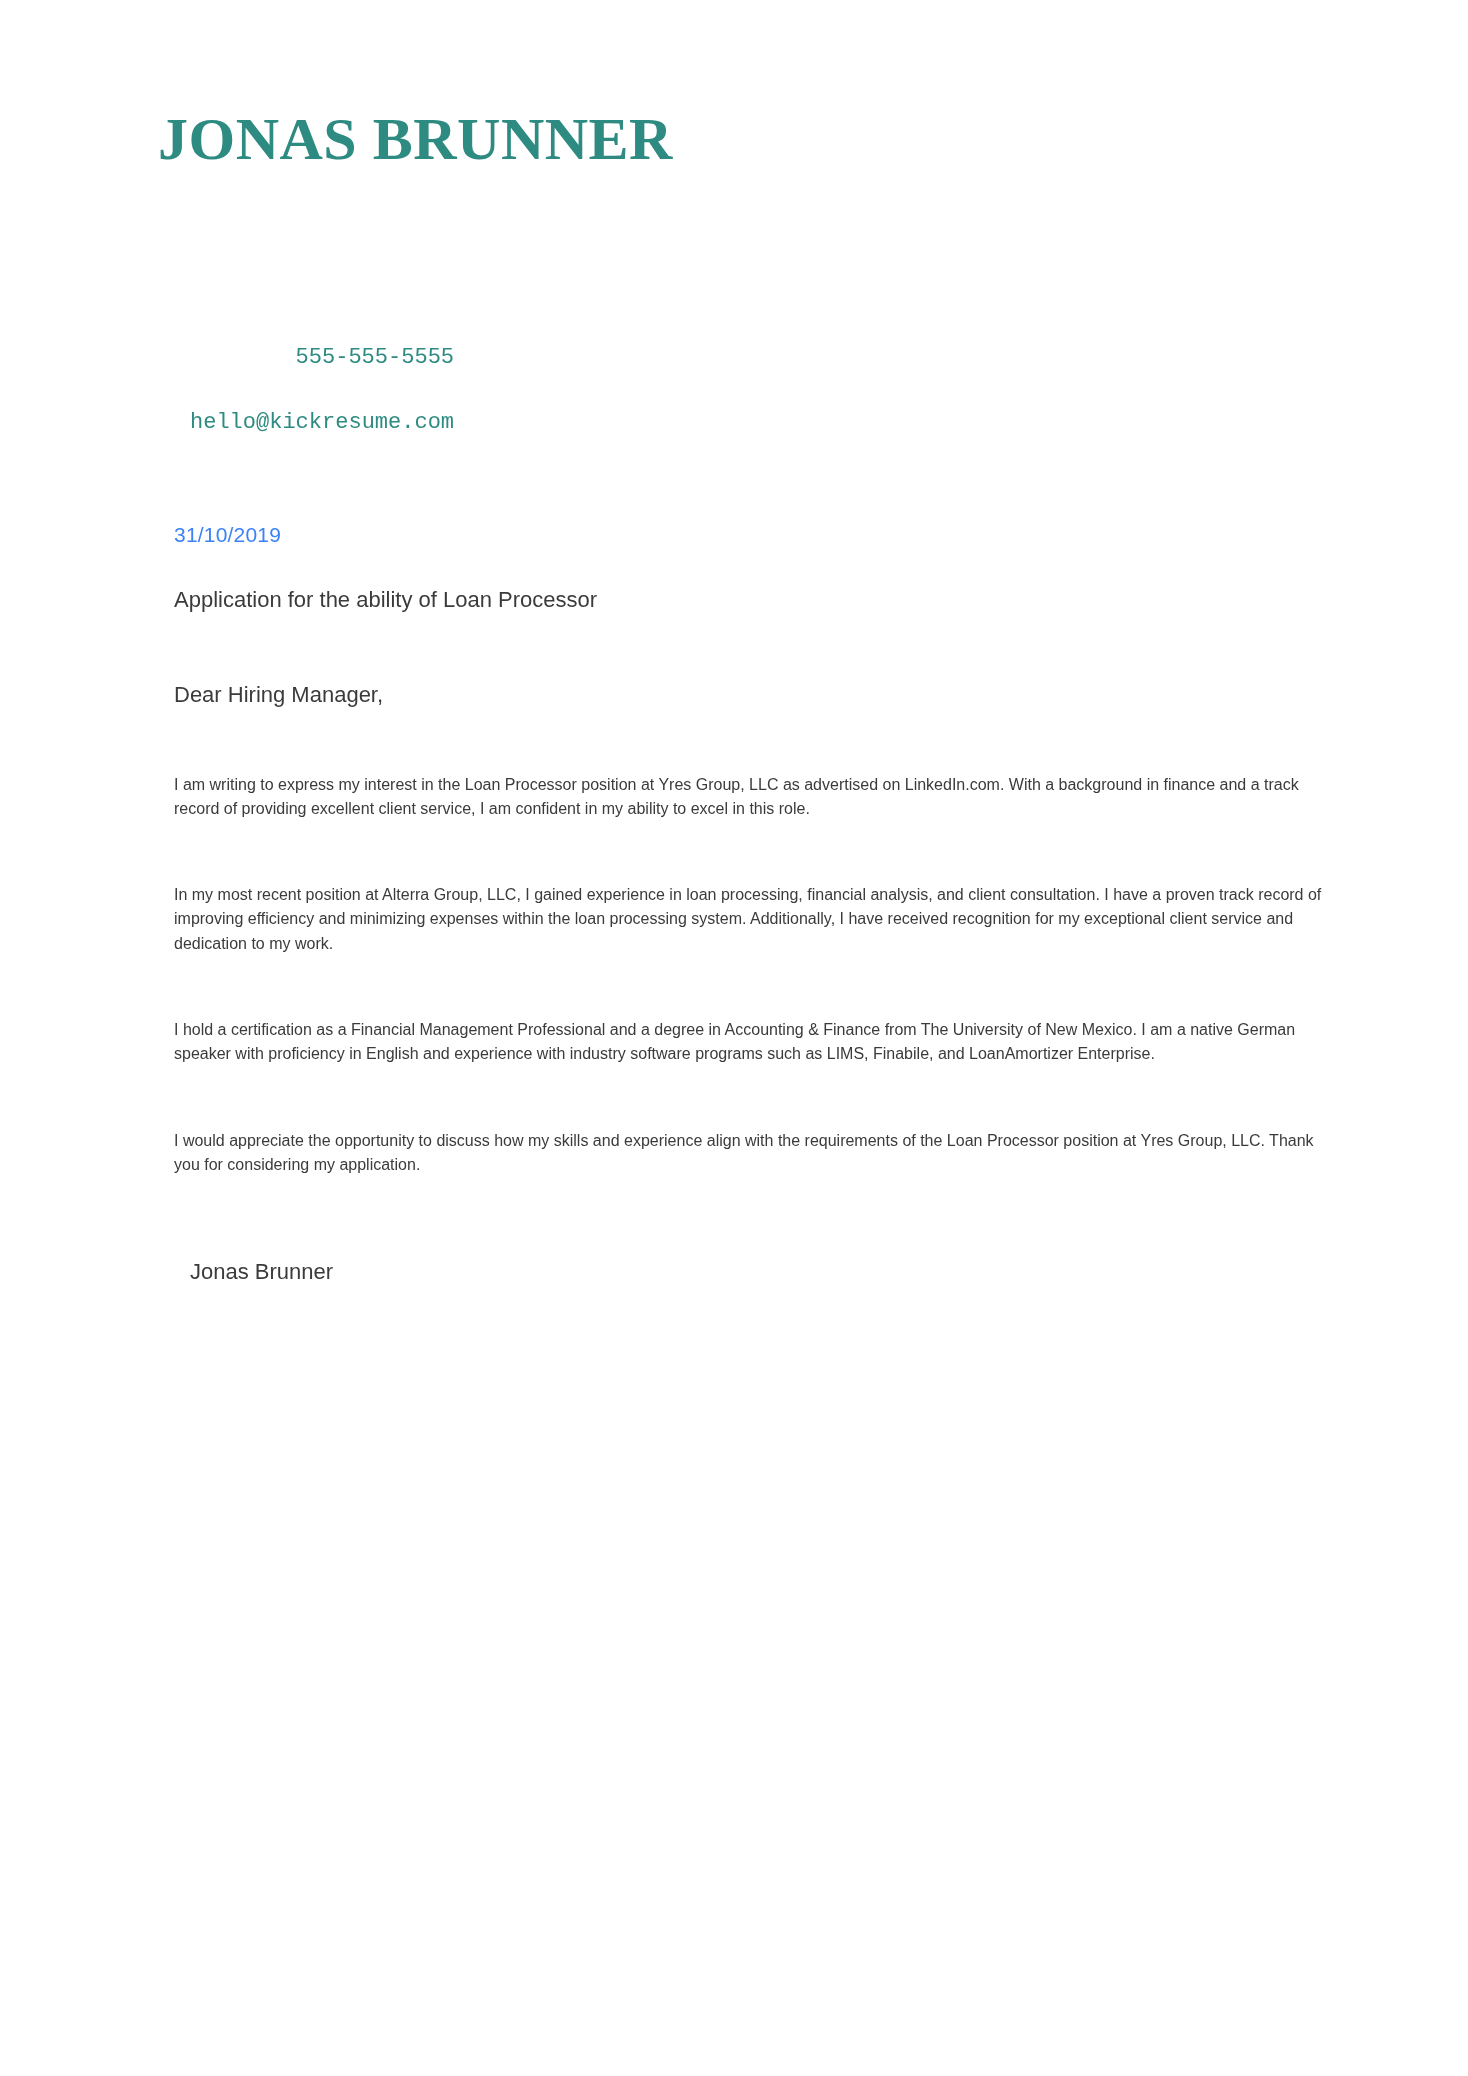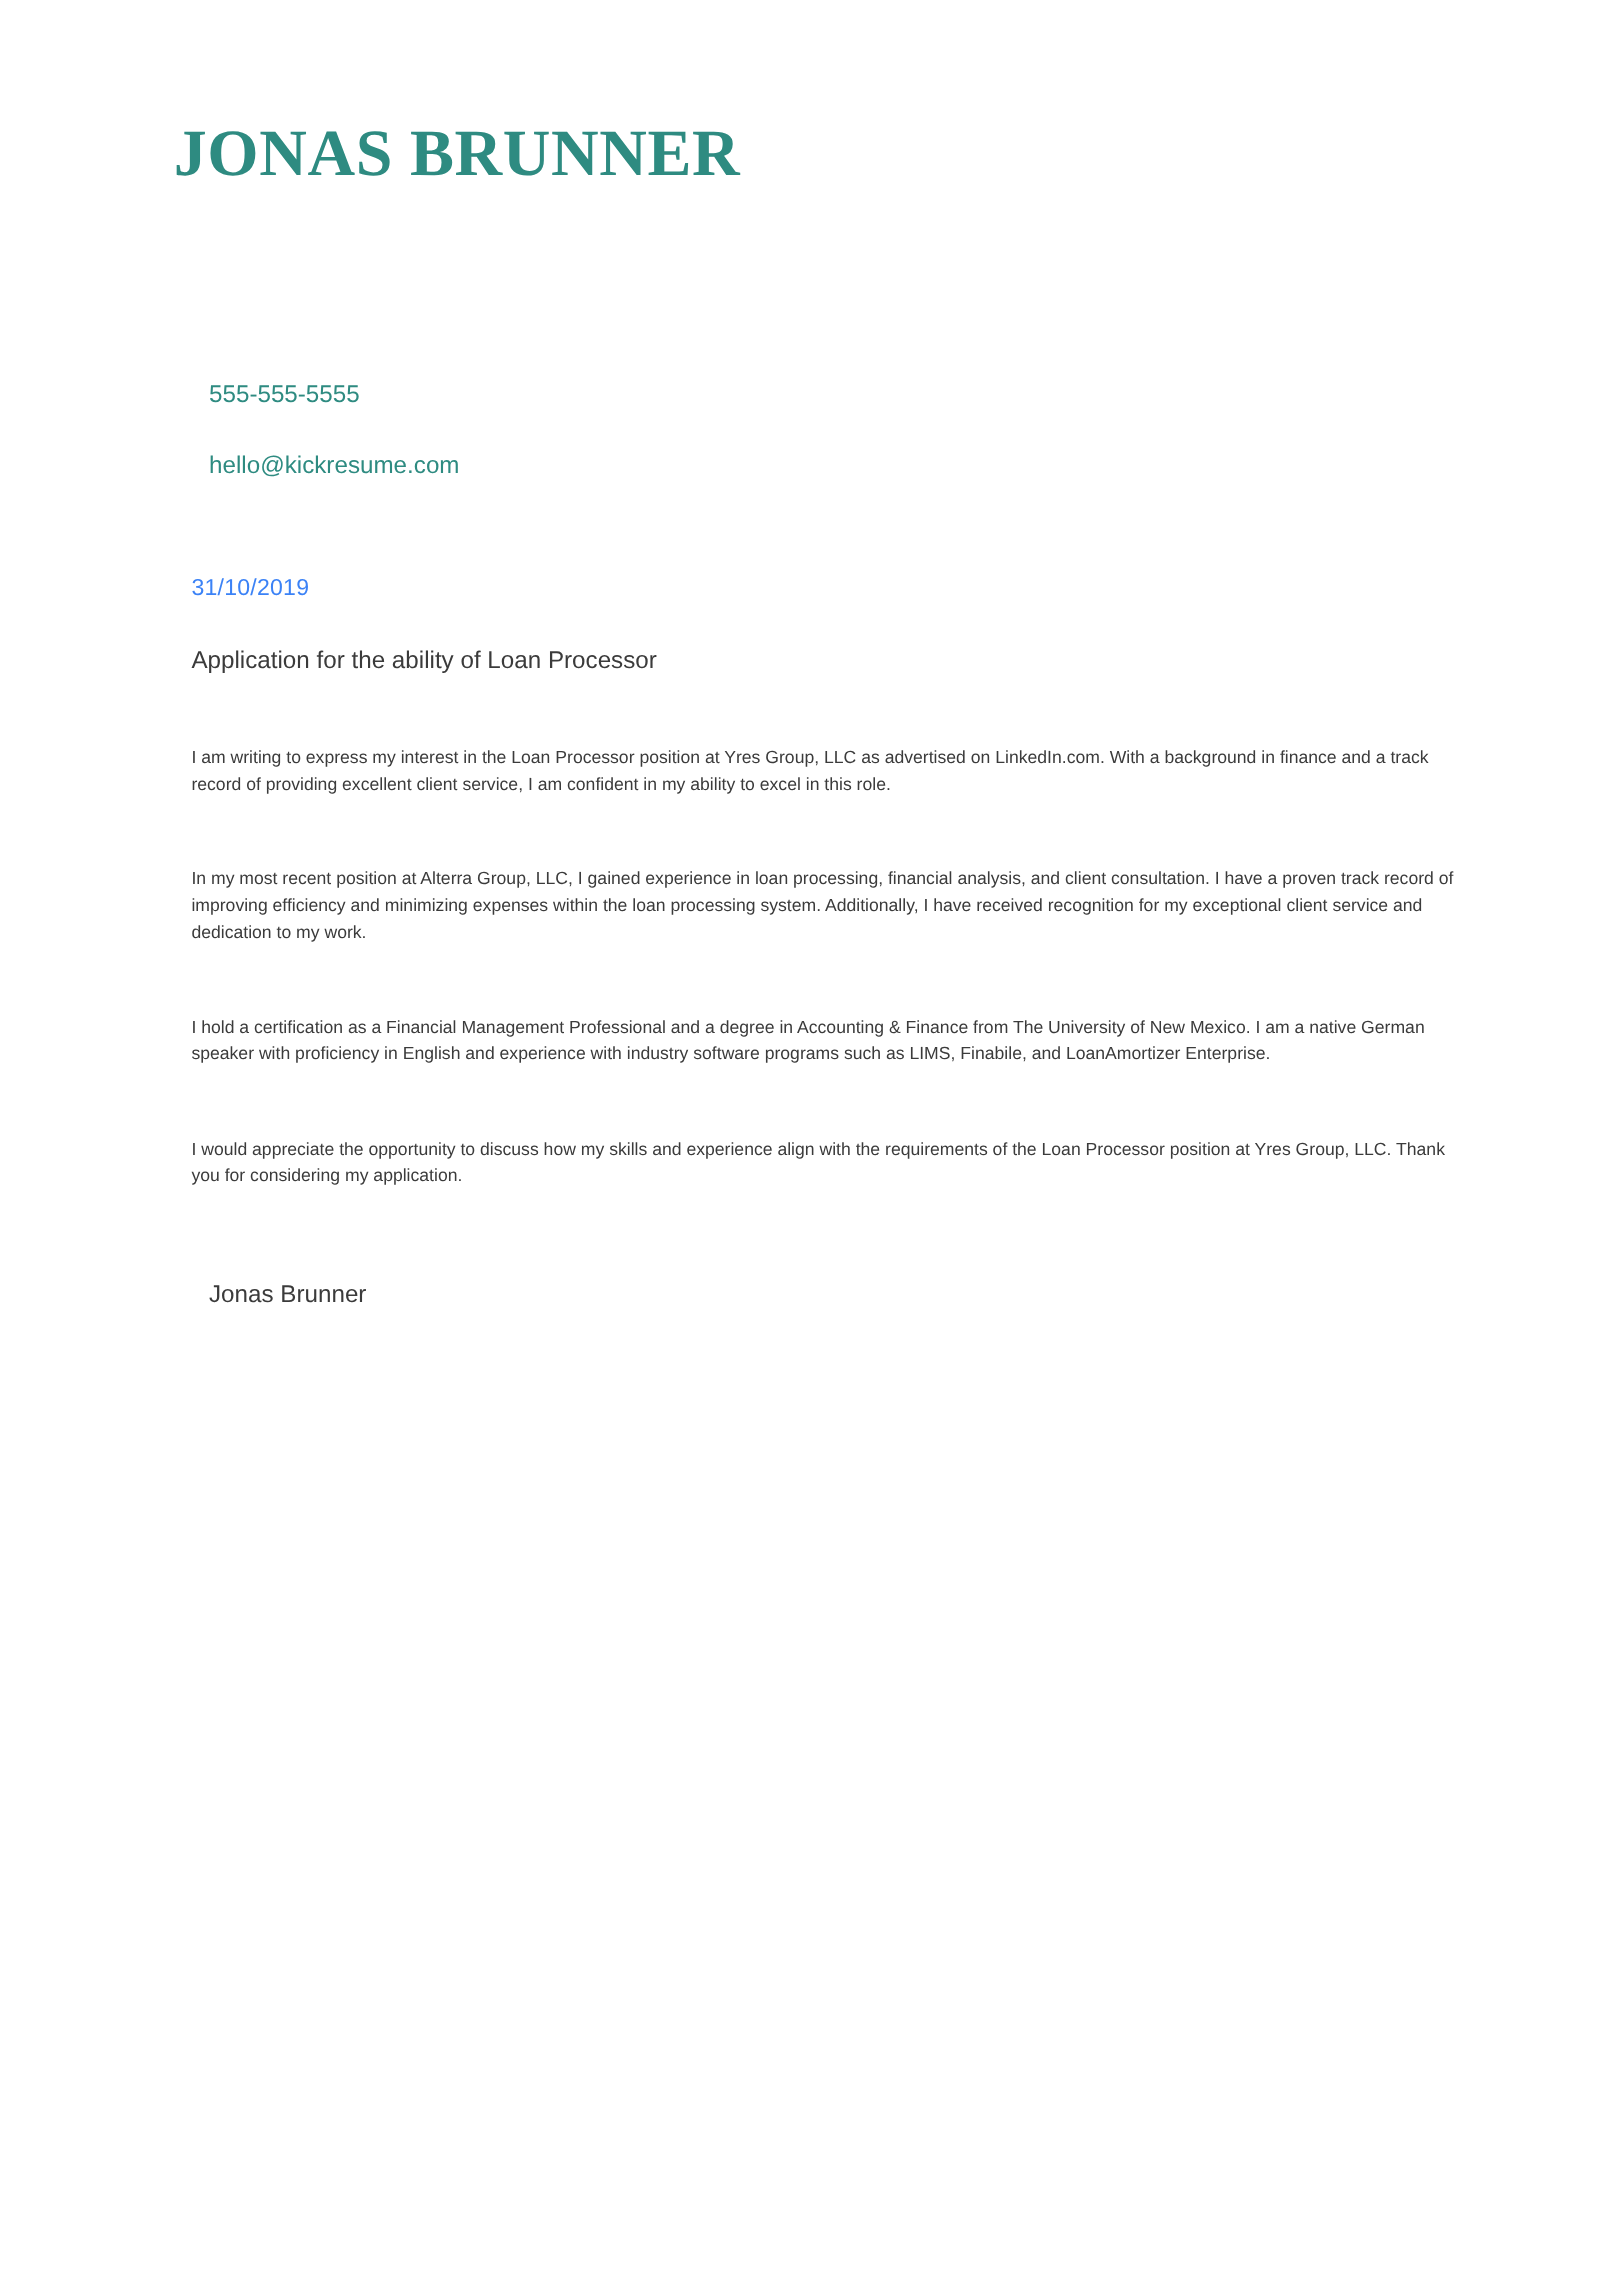--- a/index.html
+++ b/index.html
@@ -51,24 +51,25 @@
 
   .recipient-block {
     font-size: 22px;
     line-height: 1.48;
     color: #3b3b3b;
   }
 
   .recipient-line { white-space: nowrap; }
 
   .contact-block {
-    text-align: left;
+    text-align: right;
     font-size: 22px;
     line-height: 1.48;
     color: #2e8b81;
+    font-family: Liberation Mono, monospace;
   }
 
   .contact-line { white-space: nowrap; }
 
   
   .letter {
     position: absolute;
     left: 110px;
     top: 455px;
     width: 1248px;
@@ -129,20 +130,21 @@
     </div>
 
   </div>
 
   <div class="letter">
 
     <div class="letter-date">31/10/2019</div>
 
     <div class="letter-subject">Application for the ability of Loan Processor</div>
 
+    <div class="letter-salutation">Dear Hiring Manager,</div>
 
     <p class="letter-paragraph">I am writing to express my interest in the Loan Processor position at Yres Group, LLC as advertised on LinkedIn.com. With a background in finance and a track record of providing excellent client service, I am confident in my ability to excel in this role.</p>
 
     <p class="letter-paragraph">In my most recent position at Alterra Group, LLC, I gained experience in loan processing, financial analysis, and client consultation. I have a proven track record of improving efficiency and minimizing expenses within the loan processing system. Additionally, I have received recognition for my exceptional client service and dedication to my work.</p>
 
     <p class="letter-paragraph">I hold a certification as a Financial Management Professional and a degree in Accounting &amp; Finance from The University of New Mexico. I am a native German speaker with proficiency in English and experience with industry software programs such as LIMS, Finabile, and LoanAmortizer Enterprise.</p>
 
     <p class="letter-paragraph">I would appreciate the opportunity to discuss how my skills and experience align with the requirements of the Loan Processor position at Yres Group, LLC. Thank you for considering my application.</p>
 
     <div class="signoff">

